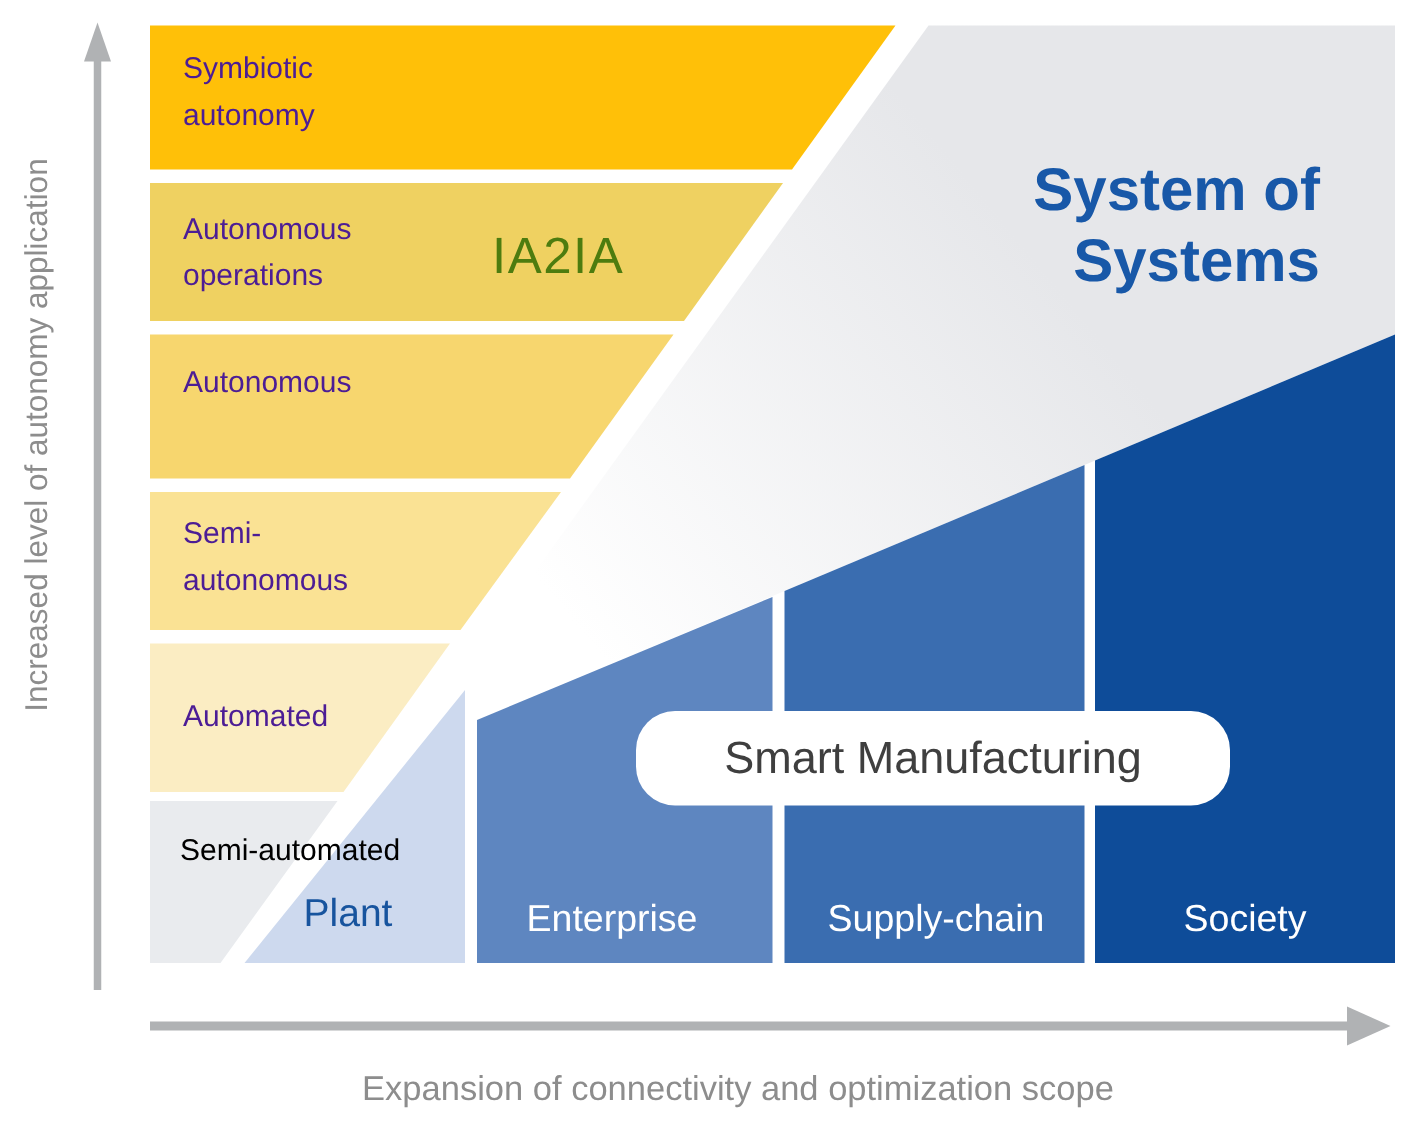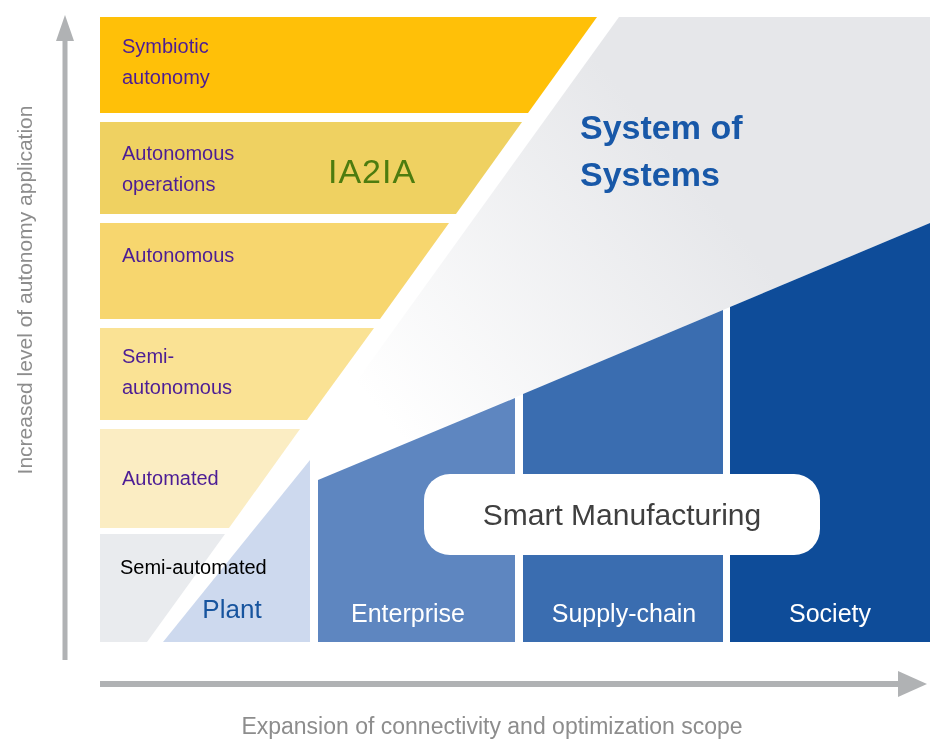--- a/index.html
+++ b/index.html
@@ -10,32 +10,32 @@
   .stage svg{position:absolute;left:0;top:0;}
   .band-label{
     position:absolute;left:122px;color:#4c1d95;font-size:20px;line-height:31px;
     white-space:nowrap;
   }
   .ia2ia{
     position:absolute;left:328px;top:148px;color:#4d7c0f;font-size:34px;line-height:46px;
     letter-spacing:1px;white-space:nowrap;
   }
   .sos{
-    position:absolute;left:580px;top:104px;width:300px;text-align:left;
-    color:#1858A8;font-weight:bold;font-size:34px;line-height:47px;
+    position:absolute;left:580px;top:104px;width:300px;text-align:right;
+    color:#1858A8;font-weight:bold;font-size:40px;line-height:47px;
   }
   .step-label{
     position:absolute;transform:translate(-50%,-50%);font-size:25px;color:#ffffff;white-space:nowrap;
   }
   .step-label.dark{color:#17549E;font-size:26px;text-align:center;}
   .semi-automated{
     position:absolute;left:120px;top:556px;color:#000000;font-size:20px;white-space:nowrap;
   }
   .pill{
-    position:absolute;left:424px;top:474px;width:396px;height:81px;border-radius:26px;
+    position:absolute;left:424px;top:474px;width:396px;height:63px;border-radius:26px;
     background:#ffffff;display:flex;align-items:center;justify-content:center;
     color:#3F3F3F;font-size:30px;white-space:nowrap;
   }
   .x-axis-label{
     position:absolute;left:492px;top:726px;transform:translate(-50%,-50%);
     color:#8D8D8D;font-size:23px;white-space:nowrap;
   }
   .y-axis-label{
     position:absolute;left:25px;top:290px;transform:translate(-50%,-50%) rotate(-90deg);
     color:#8D8D8D;font-size:21px;white-space:nowrap;

